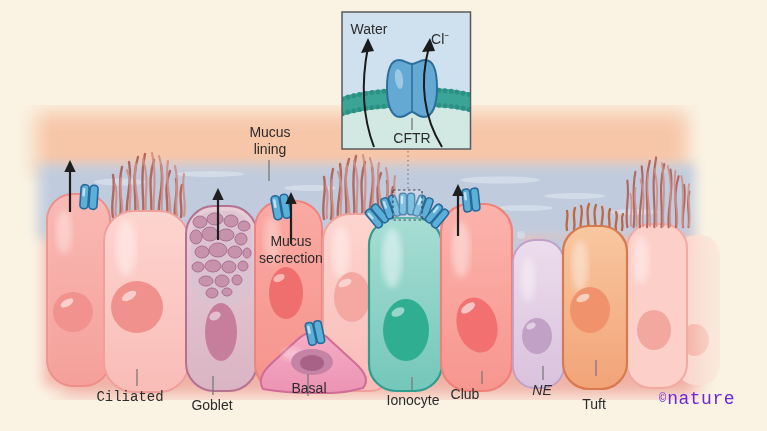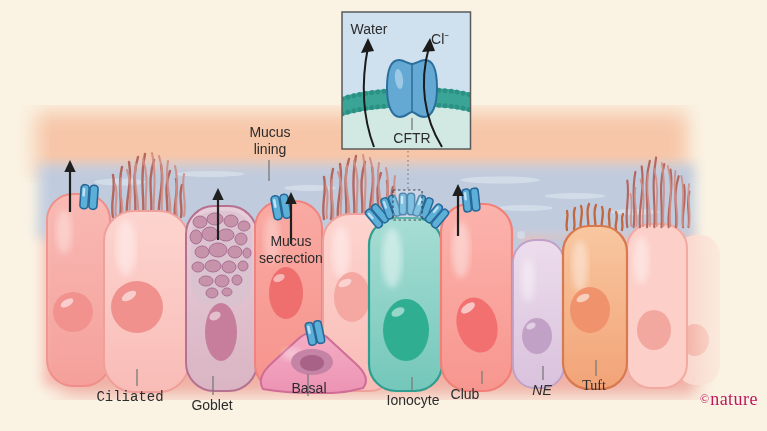--- a/index.html
+++ b/index.html
@@ -1,22 +1,22 @@
 <!DOCTYPE html>
 <html><head>
 <meta charset="utf-8">
 <style>
   html,body{margin:0;padding:0;background:#faf3e4;}
   .stage{position:relative;width:767px;height:431px;background:#faf3e4;overflow:hidden;
          font-family:"Liberation Sans",sans-serif;}
   .stage svg{position:absolute;left:0;top:0;}
   .lbl{position:absolute;font:14px/1.18 "Liberation Sans",sans-serif;color:#2b2b2b;
        text-align:center;white-space:pre-line;transform:translateX(-50%);}
-  .wm{position:absolute;left:700px;top:389px;color:#be185d;
-      font-family:Liberation Serif, serif;font-size:18px;letter-spacing:.5px;}
+  .wm{position:absolute;left:659px;top:389px;color:#6d28d9;
+      font-family:Liberation Mono, monospace;font-size:18px;letter-spacing:.5px;}
   .wm .c{font-size:12px;vertical-align:2px;letter-spacing:1px;}
   .ciliaDark{stroke:#b4675f;stroke-width:2.4;fill:none;stroke-linecap:round;}
   .ciliaLight{stroke:#d18d84;stroke-width:2.1;fill:none;stroke-linecap:round;opacity:.9;}
   .villiS{stroke:#c2663e;stroke-width:2.3;fill:none;stroke-linecap:round;}
   .ptr{stroke:#7a7a7a;stroke-width:1.3;}
   .arrL{stroke:#1f1f1f;stroke-width:2.2;}
   .arrH{fill:#1f1f1f;}
 </style>
 </head>
 <body>
@@ -334,17 +334,17 @@
 lining</div>
 <div class="lbl" style="left:291px;top:233px;">Mucus
 secrection</div>
 
 <div class="lbl" style="left:130px;top:389px;font-family:Liberation Mono, monospace;">Ciliated</div>
 <div class="lbl" style="left:212px;top:397px;">Goblet</div>
 <div class="lbl" style="left:309px;top:380px;">Basal</div>
 <div class="lbl" style="left:413px;top:392px;text-align:right;">Ionocyte</div>
 <div class="lbl" style="left:465px;top:386px;">Club</div>
 <div class="lbl" style="left:542px;top:382px;font-style:italic;">NE</div>
-<div class="lbl" style="left:594px;top:378px;font-family:Liberation Serif, serif;">Tuft</div>
+<div class="lbl" style="left:594px;top:396px;">Tuft</div>
 
 <div class="wm"><span class="c">©</span><span>nature</span></div>
 
 </div>
 
 </body></html>

